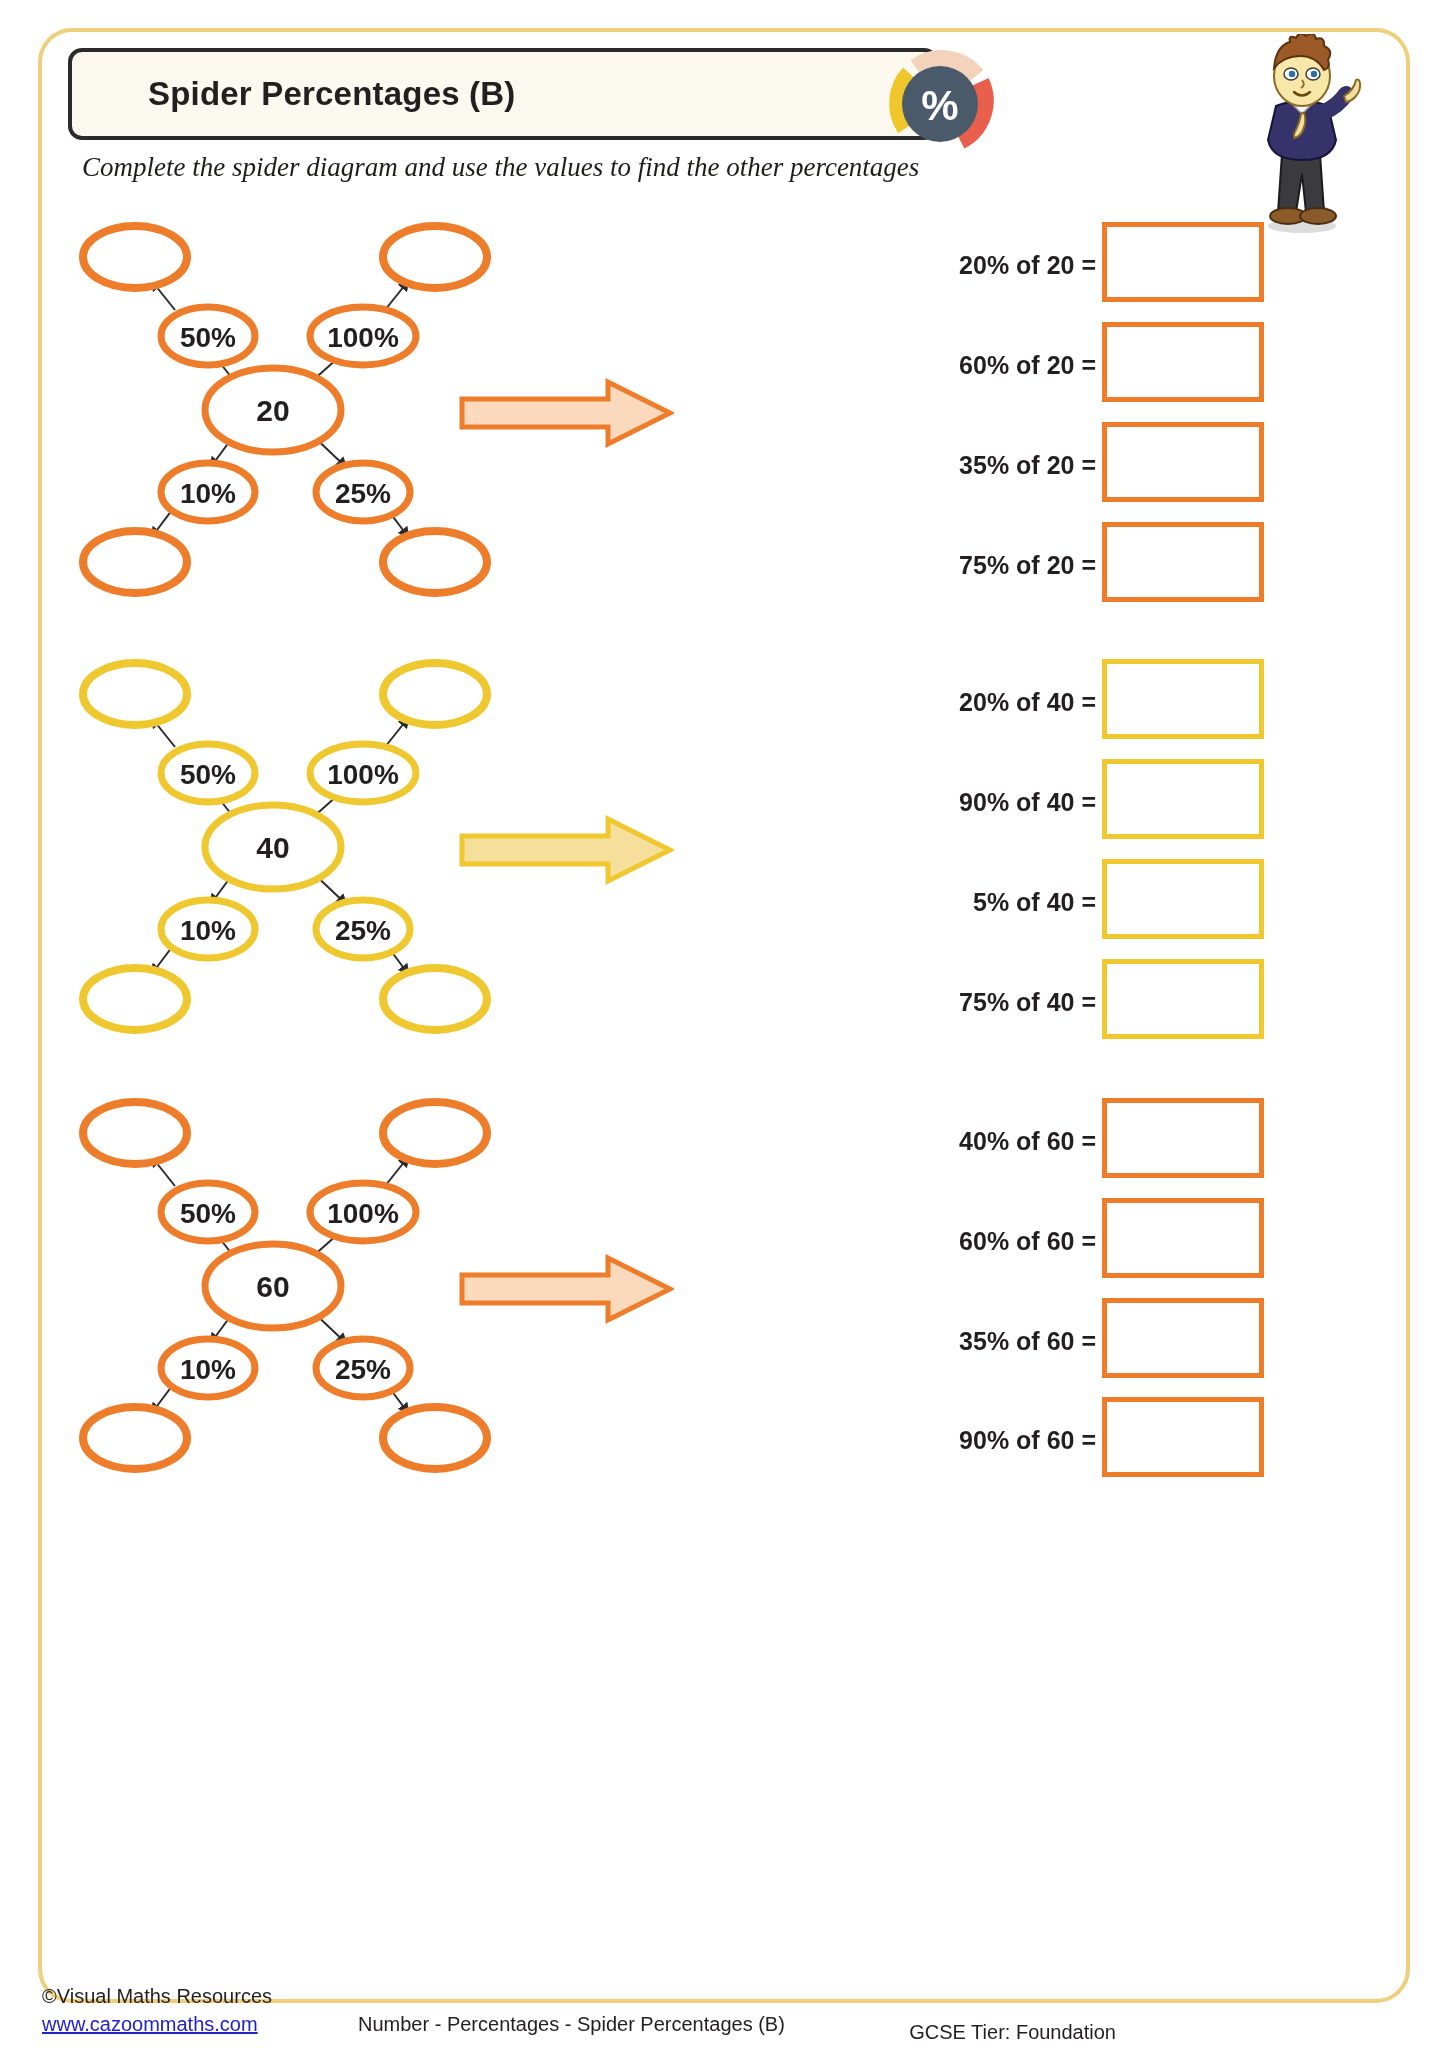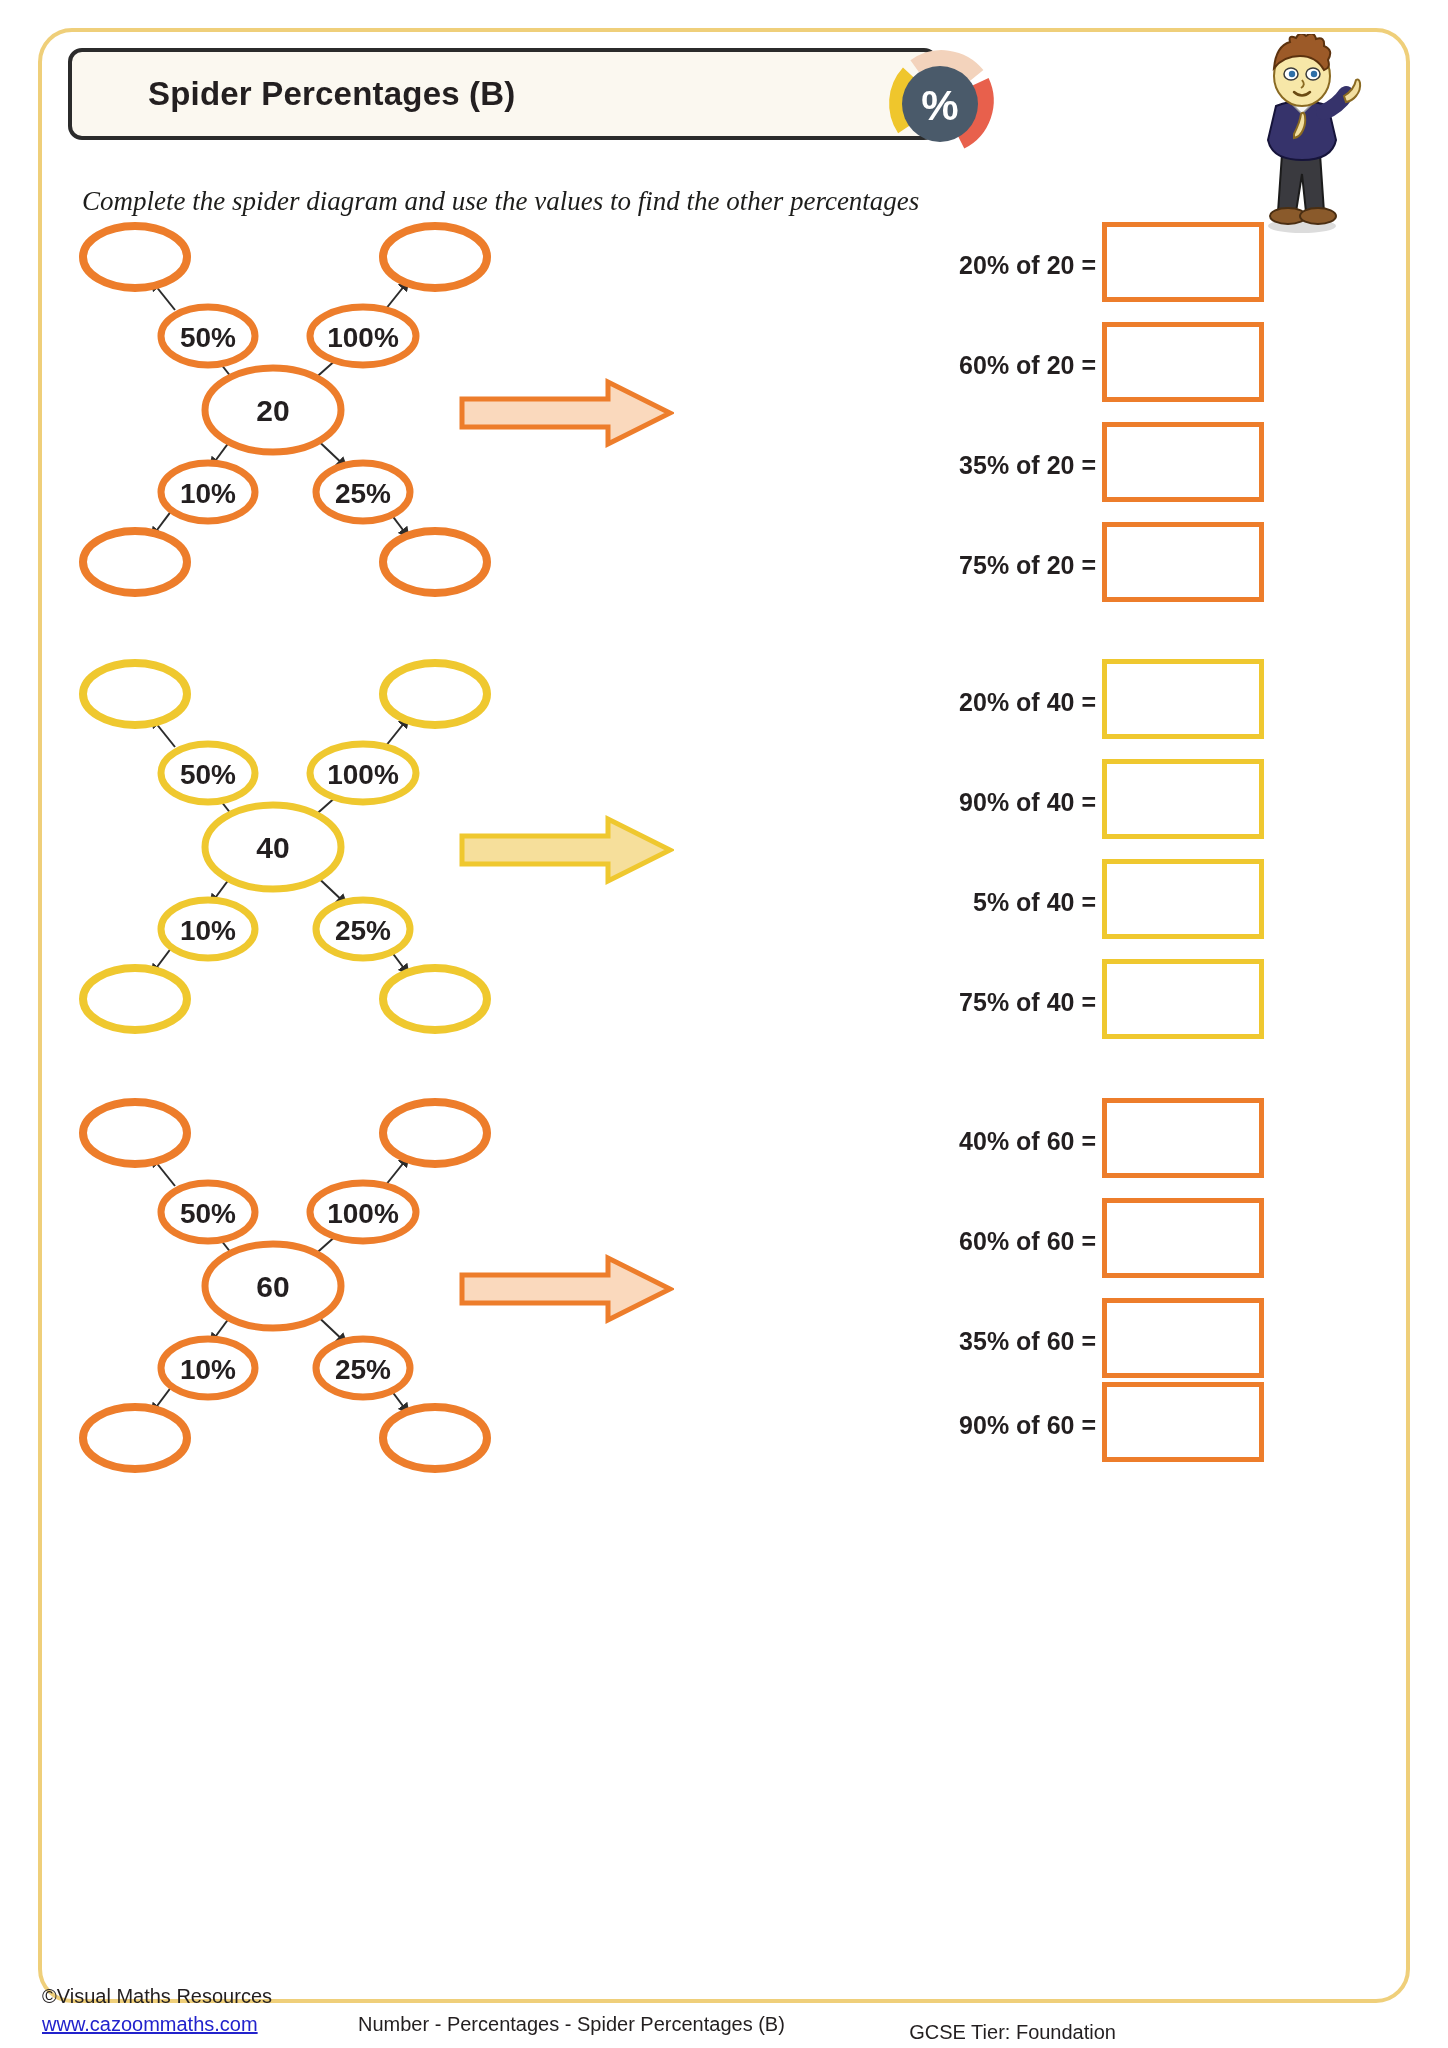--- a/index.html
+++ b/index.html
@@ -80,21 +80,21 @@
     color: #1B1B1B;
     letter-spacing: -0.5px;
   }
 
   
   #boy { position: absolute; left: 1232px; top: 34px; width: 140px; height: 200px; z-index: 7; }
 
   
   #instruction {
     position: absolute;
-    left: 82px; top: 186px;
+    left: 82px; top: 152px;
     font-family: "Liberation Serif", serif;
     font-style: italic;
     font-size: 27px;
     color: #1D1D1B;
     white-space: nowrap;
     z-index: 3;
   }
 
   
   .section { position: absolute; left: 0; width: 1448px; }
@@ -375,21 +375,21 @@
         <span class="qbox"></span>
       </div>
       <div class="qrow" style="top:100px;">
         <span class="qlabel">60% of 60 =</span>
         <span class="qbox"></span>
       </div>
       <div class="qrow" style="top:200px;">
         <span class="qlabel">35% of 60 =</span>
         <span class="qbox"></span>
       </div>
-      <div class="qrow" style="top:284px;">
+      <div class="qrow" style="top:299px;">
         <span class="qlabel">90% of 60  =</span>
         <span class="qbox"></span>
       </div>
     </div>
   </div>
 
   <div id="footer">
     <div id="copyright">©Visual Maths Resources</div>
     <a id="site-link" href="#">www.cazoommaths.com</a>
     <div id="footer-center">Number - Percentages - Spider Percentages (B)</div>

